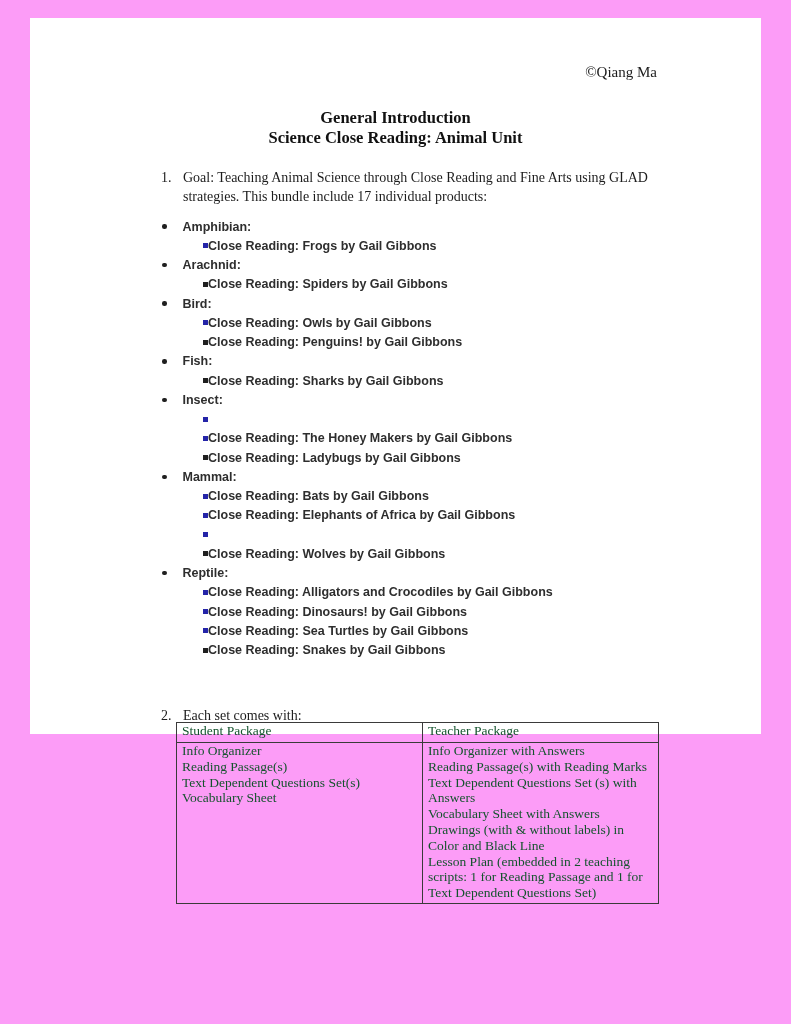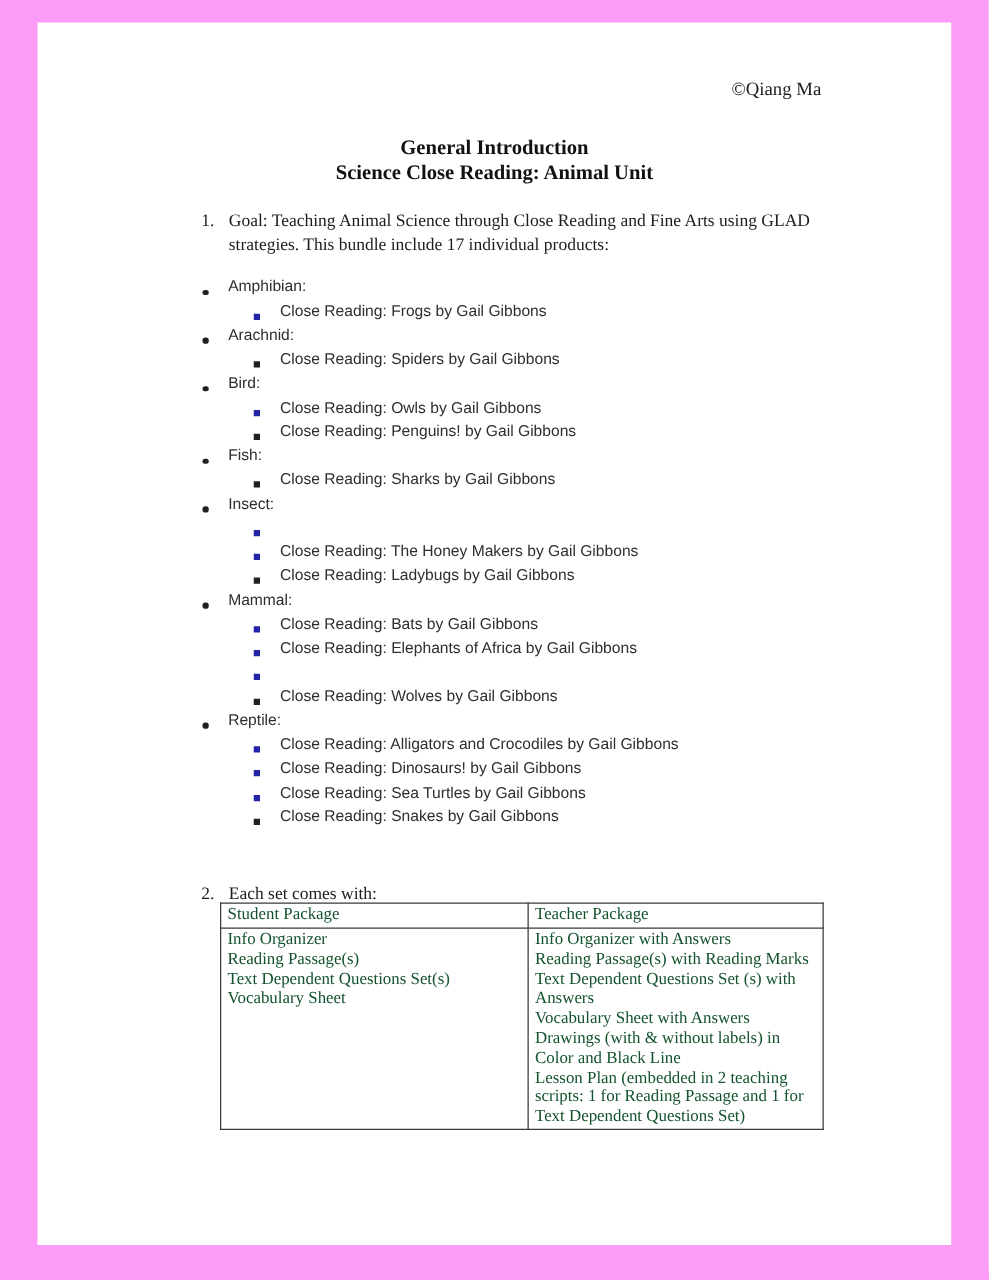--- a/index.html
+++ b/index.html
@@ -5,21 +5,21 @@
   html, body { margin: 0; padding: 0; }
   body {
     width: 791px; height: 1024px;
     background: #fc9cf7;
     position: relative;
     font-family: "Liberation Serif", serif;
     overflow: hidden;
   }
   .page {
     position: absolute; left: 30px; top: 18px;
-    width: 731px; height: 978px;
+    width: 731px; height: 716px;
     background: #ffffff;
   }
   .copyright {
     position: absolute; top: 46px; right: 104px;
     font-size: 15px; color: #1c1c1c;
   }
   .title {
     position: absolute; top: 90px; left: 0; width: 100%;
     text-align: center; font-weight: 700;
     font-size: 16.5px; line-height: 19.5px; color: #111111;
@@ -31,32 +31,32 @@
   .goal { top: 150px; width: 500px; }
   .num { width: 22px; flex: none; }
   .ntext { flex: 1; }
   .section2 { top: 688px; width: 400px; }
 
   .list {
     position: absolute; top: 199px; left: 0; width: 100%;
     font-family: "Liberation Sans", sans-serif;
     font-size: 12.5px; color: #2e2e2e;
   }
-  .row { height: 19.26px; display: flex; align-items: flex-end; }
+  .row { height: 19.26px; display: flex; align-items: center; font-weight: bold; }
   .bullet {
     width: 4.5px; height: 4.5px; border-radius: 50%;
     background: #1f1f1f; margin-left: 132px; flex: none;
   }
   .cat-label { margin-left: 16px; }
   .sq {
     width: 5px; height: 5px; margin-left: 173px; flex: none;
     background: #1f1f1f;
   }
   .sq[data-marker="blue"] { background: #2424a8; }
-  .item-label { margin-left: 16px; }
+  .item-label { }
 
   .settable {
     position: absolute; left: 146px; top: 704px; width: 482px;
     border-collapse: collapse; table-layout: fixed;
     font-size: 13.5px; line-height: 15.8px; color: #14532d;
   }
   .settable th, .settable td {
     border: 1px solid #3a3a3a;
     padding: 0 4px 2px 5px;
     text-align: left; vertical-align: top; font-weight: normal;

